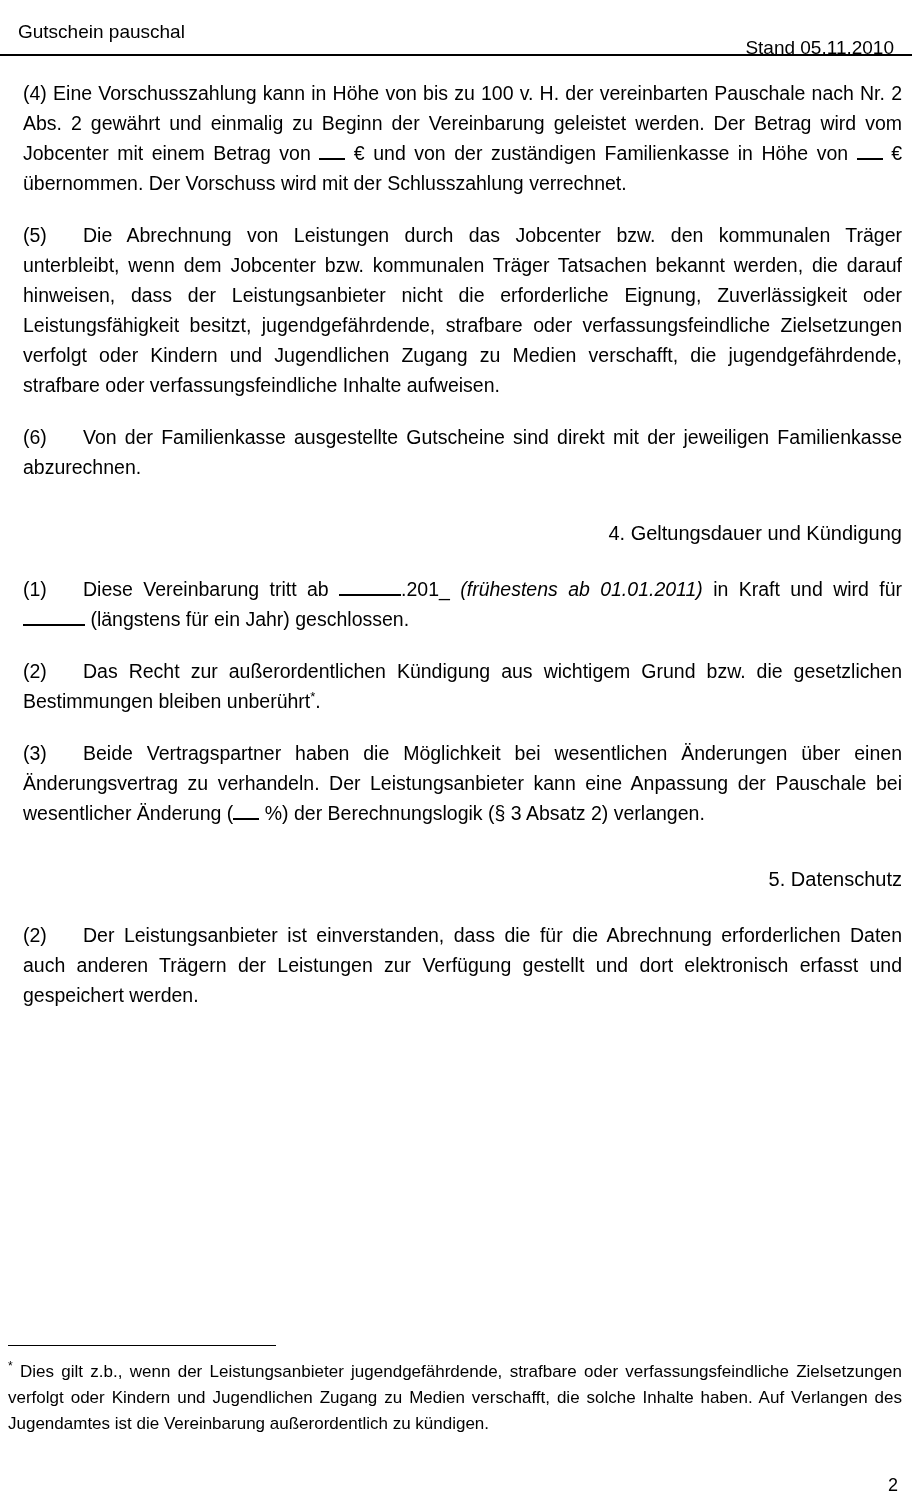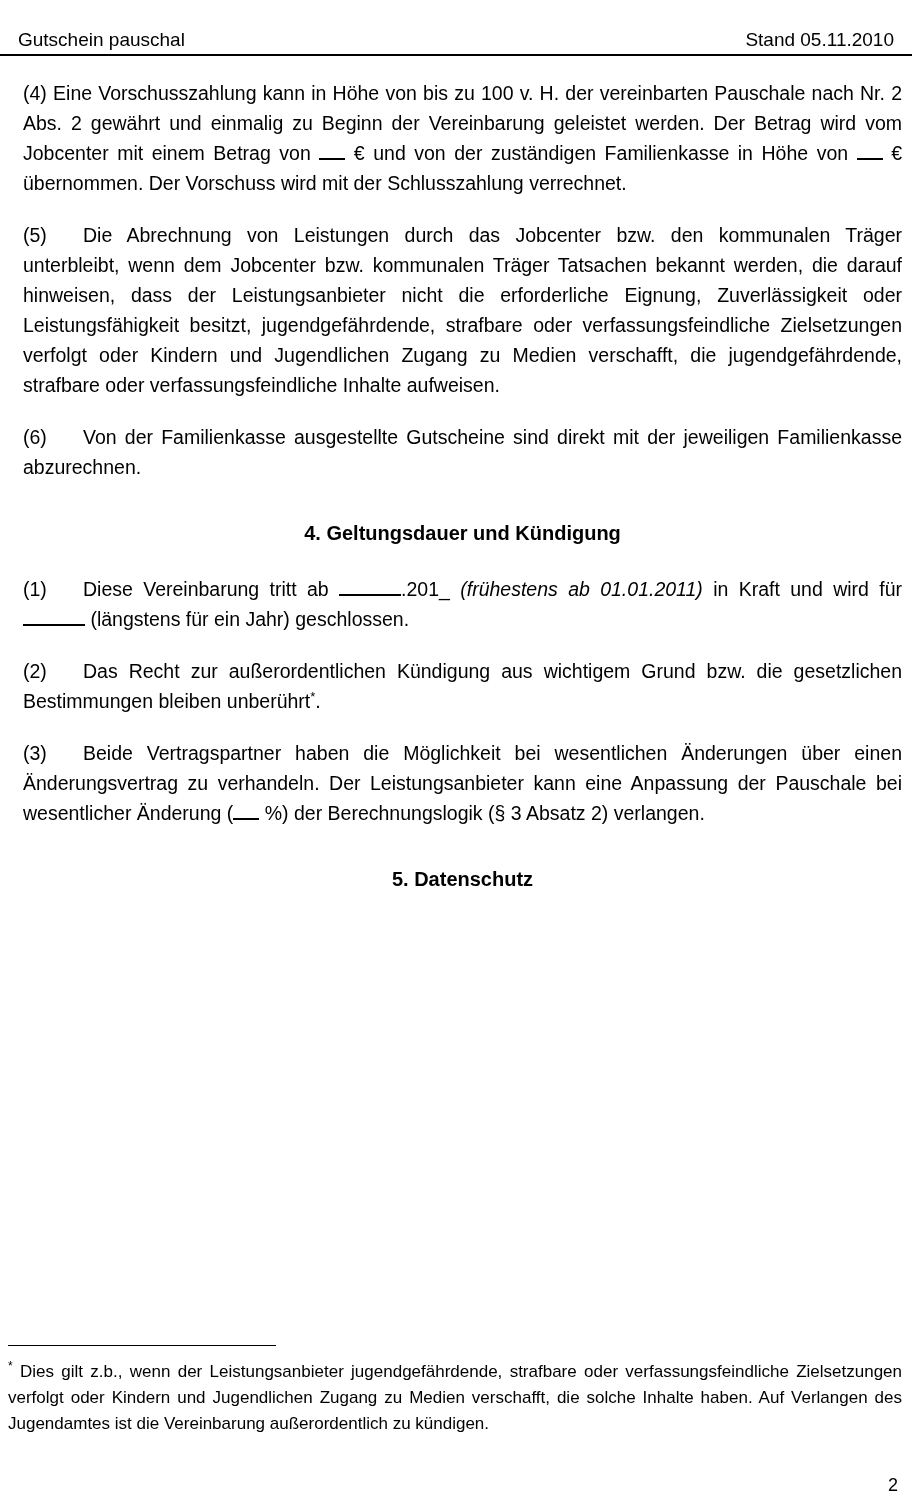--- a/index.html
+++ b/index.html
@@ -26,21 +26,21 @@
   .header {
     position: absolute;
     top: 0;
     left: 0;
     right: 0;
     height: 52px;
     padding: 12px 18px 0 18px;
     box-sizing: border-box;
     display: flex;
     justify-content: space-between;
-    align-items: flex-end;
+    align-items: center;
     font-size: 19px;
     line-height: 24px;
   }
   .header-left { white-space: nowrap; }
   .header-right { white-space: nowrap; margin-top: 31px; }
   .header-rule {
     position: absolute;
     left: 0;
     right: 0;
     top: 54px;
@@ -63,23 +63,23 @@
   }
   p.para:last-child { margin-bottom: 0; }
   .num {
     display: inline-block;
     min-width: 60px;
   }
   .num-tight {
     display: inline;
   }
   h2.section {
-    text-align: center;
+    text-align: right;
     font-size: 20px;
-    font-weight: bold;
+    font-weight: normal;
     margin: 36px 0 26px 0;
   }
   .blank {
     display: inline-block;
     border-bottom: 2px solid #000;
     height: 0.95em;
     vertical-align: baseline;
   }
   .blank-sm { width: 26px; }
   .blank-lg { width: 62px; }
@@ -141,20 +141,21 @@
 
     <p class="para"><span class="num">(1)</span><span>Diese Vereinbarung tritt ab</span> <span class="blank blank-lg"></span><span>.201_</span> <span class="ital">(frühestens ab 01.01.2011)</span> <span>in Kraft und wird für</span> <span class="blank blank-lg"></span> <span>(längstens für ein Jahr) geschlossen.</span></p>
 
     <p class="para"><span class="num">(2)</span><span>Das Recht zur außerordentlichen Kündigung aus wichtigem Grund bzw. die gesetzlichen Bestimmungen bleiben unberührt</span><sup class="fn">*</sup><span>.</span></p>
 
     <p class="para"><span class="num">(3)</span><span>Beide Vertragspartner haben die Möglichkeit bei wesentlichen Änderungen über einen Änderungsvertrag zu verhandeln. Der Leistungsanbieter kann eine Anpassung der Pauschale bei wesentlicher Änderung (</span><span class="blank blank-sm"></span> <span>%) der Berechnungslogik (§ 3 Absatz 2) verlangen.</span></p>
 
     <h2 class="section">5. Datenschutz</h2>
 
 
+    <p class="para"><span class="num">(2)</span><span>Der Leistungsanbieter ist einverstanden, dass die für die Abrechnung erforderlichen Daten auch anderen Trägern der Leistungen zur Verfügung gestellt und dort elektronisch erfasst und gespeichert werden.</span></p>
 
   </div>
 
   <div class="footnote-area">
     <div class="footnote-rule"></div>
     <div class="footnote-text"><sup>*</sup> <span>Dies gilt z.b., wenn der Leistungsanbieter jugendgefährdende, strafbare oder verfassungsfeindliche Zielsetzungen verfolgt oder Kindern und Jugendlichen Zugang zu Medien verschafft, die solche Inhalte haben. Auf Verlangen des Jugendamtes ist die Vereinbarung außerordentlich zu kündigen.</span></div>
   </div>
 
   <div class="page-number">2</div>
 

